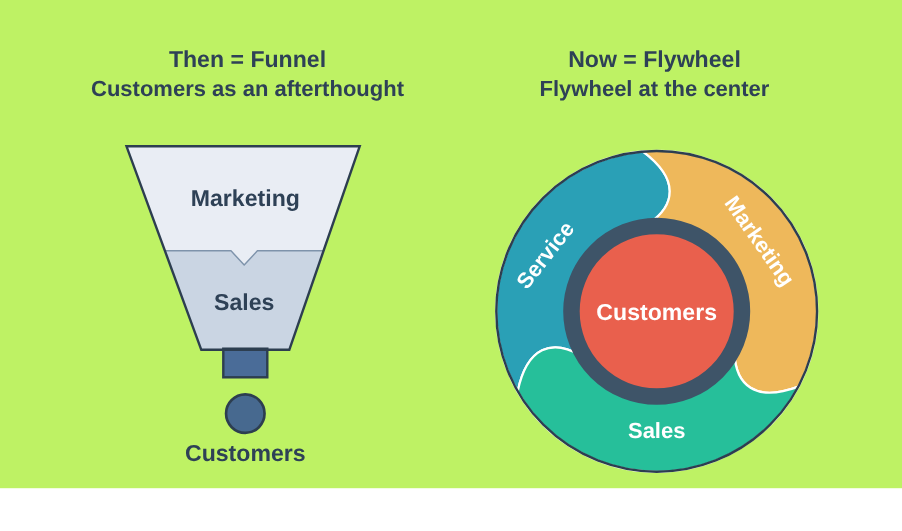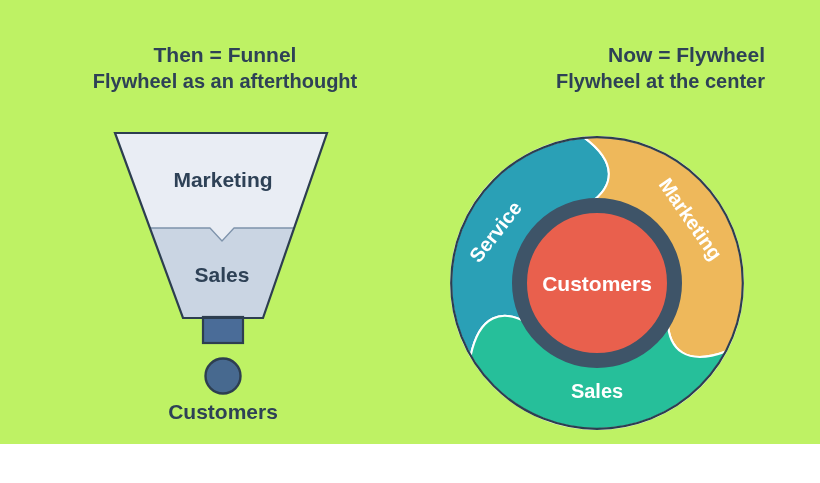--- a/index.html
+++ b/index.html
@@ -15,21 +15,21 @@
     background: #bef264;
     overflow: hidden;
   }
   .panel-heading {
     position: absolute;
     top: 41px;
     text-align: center;
     color: #2e4156;
   }
   .panel-heading.left  { left: 50px;  width: 350px; }
-  .panel-heading.right { left: 425px; width: 340px; text-align: right; }
+  .panel-heading.right { left: 425px; width: 340px; }
   .h1 { font-size: 21px; font-weight: 700; line-height: 1.3; }
   .h2 { font-size: 20px; font-weight: 600; line-height: 1.35; }
   .funnel-svg {
     position: absolute;
     left: 100px;
     top: 120px;
   }
   .flywheel-svg {
     position: absolute;
     left: 449px;
@@ -57,21 +57,21 @@
     text-anchor: middle;
   }
 </style>
 </head>
 <body>
 
 <div class="stage">
 
   <div class="panel-heading left">
     <div class="h1">Then = Funnel</div>
-    <div class="h2">Flywheel as an afterthought</div>
+    <div class="h2">Customers as an afterthought</div>
   </div>
 
   <div class="panel-heading right">
     <div class="h1">Now = Flywheel</div>
     <div class="h2">Flywheel at the center</div>
   </div>
 
   <svg class="funnel-svg" width="250" height="310" viewBox="0 0 250 310">
     <path d="M15,13 L227,13 L163,198 L83,198 Z" fill="#e9edf4"></path>
     <path d="M50,108 L110,108 L122,121 L134,108 L194,108 L163,198 L83,198 Z" stroke-linejoin="round" fill="#cad5e3"></path>

